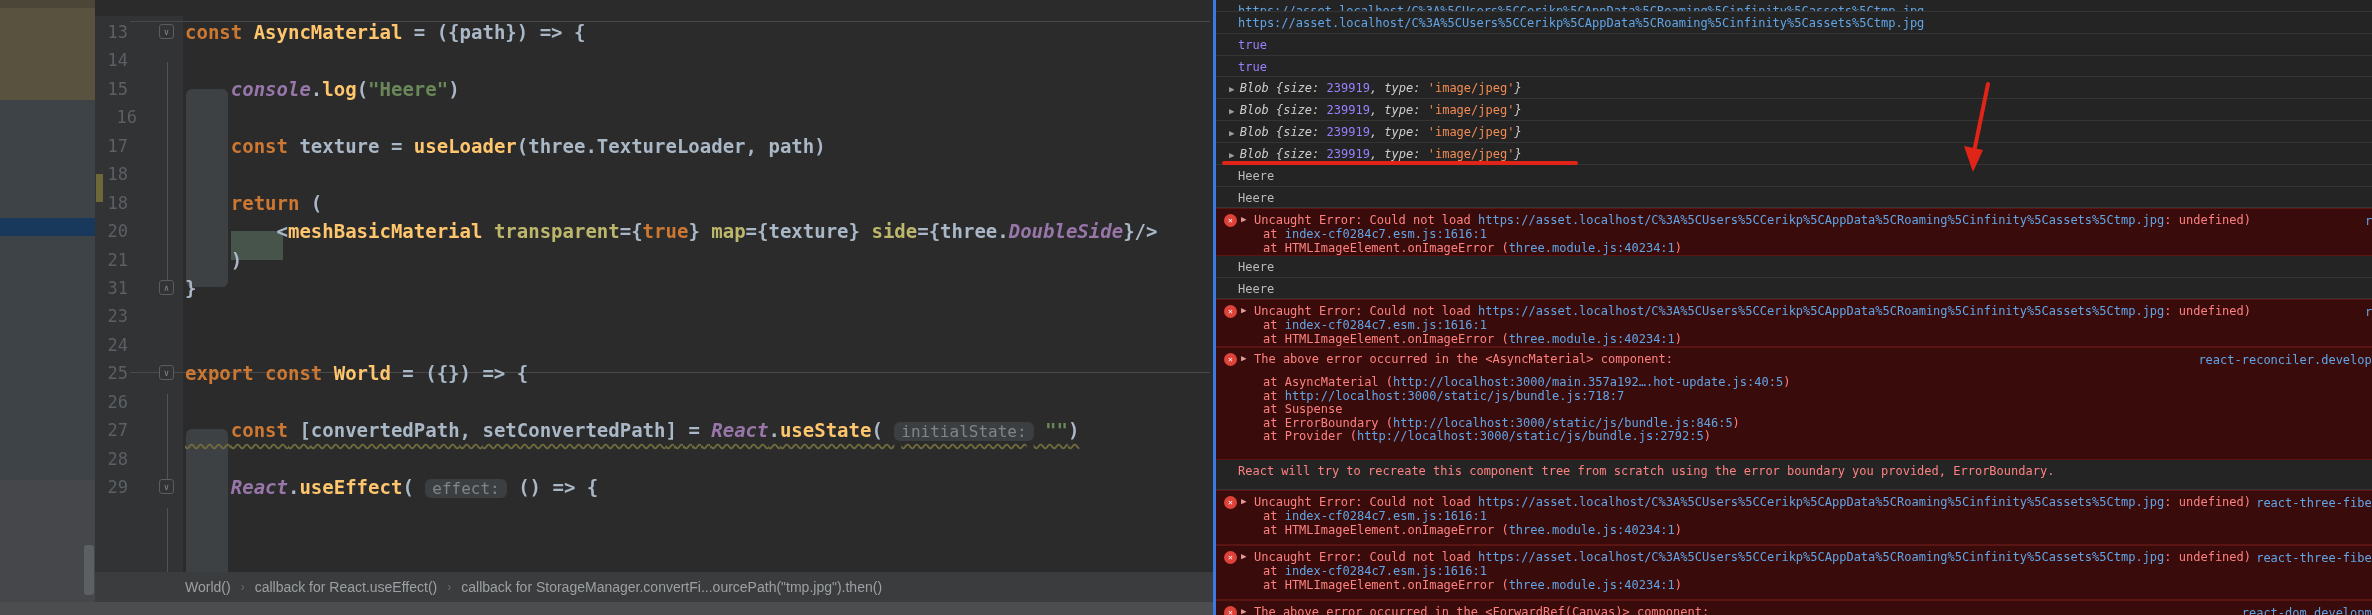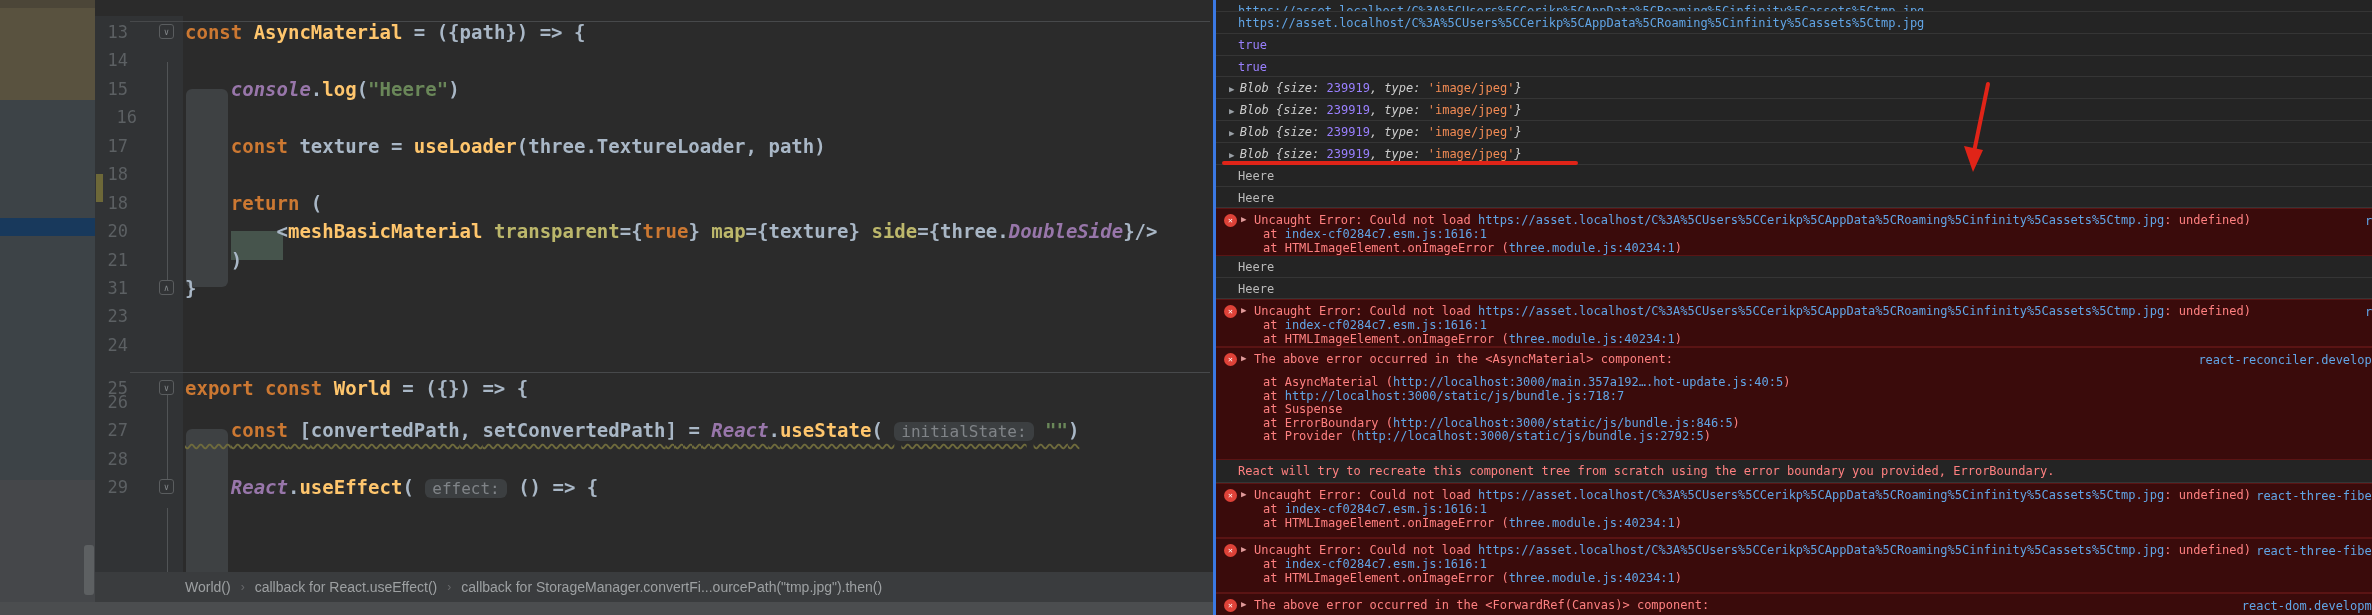--- a/index.html
+++ b/index.html
@@ -89,21 +89,21 @@
         <div class="cl" style="top: 58.88px;"><div class="lnum">15</div><div class="ctext">    <span class="obj">console</span><span class="pl">.</span><span class="fn">log</span><span class="pl">(</span><span class="str">"Heere"</span><span class="pl">)</span></div></div>
         <div class="cl" style="top: 87.32px; margin-left: 9px;"><div class="lnum">16</div><div class="ctext"></div></div>
         <div class="cl" style="top: 115.76px;"><div class="lnum">17</div><div class="ctext">    <span class="kw">const </span><span class="pr">texture</span><span class="pl"> = </span><span class="fn">useLoader</span><span class="pl">(three.TextureLoader, </span><span class="pr">path</span><span class="pl">)</span></div></div>
         <div class="cl" style="top: 144.2px;"><div class="lnum">18</div><div class="ctext"></div></div>
         <div class="cl" style="top: 172.64px;"><div class="lnum">18</div><div class="ctext">    <span class="kw">return</span><span class="pl"> (</span></div></div>
         <div class="cl" style="top: 201.08px;"><div class="lnum">20</div><div class="ctext">        <span class="pl">&lt;</span><span class="fn">meshBasicMaterial</span><span class="attr"> transparent</span><span class="pl">={</span><span class="kw">true</span><span class="pl">} </span><span class="attr">map</span><span class="pl">={</span><span class="pr">texture</span><span class="pl">} </span><span class="attr">side</span><span class="pl">={three.</span><span class="obj">DoubleSide</span><span class="pl">}/&gt;</span></div></div>
         <div class="cl" style="top: 229.52px;"><div class="lnum">21</div><div class="ctext">    <span class="pl">)</span></div></div>
         <div class="cl" style="top: 257.96px;"><div class="lnum">31</div><div class="fold">∧</div><div class="ctext"><span class="pl">}</span></div></div>
         <div class="cl" style="top: 286.4px;"><div class="lnum">23</div><div class="ctext"></div></div>
         <div class="cl" style="top: 314.84px;"><div class="lnum">24</div><div class="ctext"></div></div>
-        <div class="cl" style="top: 343.28px; margin-top: 15px;"><div class="lnum">25</div><div class="fold">∨</div><div class="ctext"><span class="kw">export </span><span class="kw">const </span><span class="fn">World</span><span class="pl"> = ({}) =&gt; {</span></div></div>
+        <div class="cl" style="top: 343.28px;"><div class="lnum">25</div><div class="fold">∨</div><div class="ctext"><span class="kw">export </span><span class="kw">const </span><span class="fn">World</span><span class="pl"> = ({}) =&gt; {</span></div></div>
         <div class="cl" style="top: 371.72px;"><div class="lnum">26</div><div class="ctext"></div></div>
         <div class="cl" style="top: 400.16px;"><div class="lnum">27</div><div class="ctext wavy">    <span class="kw">const</span><span class="pl"> [</span><span class="pr">convertedPath</span><span class="pl">, </span><span class="pr">setConvertedPath</span><span class="pl">] = </span><span class="obj">React</span><span class="pl">.</span><span class="fn">useState</span><span class="pl">( </span><span class="hint">initialState:</span><span class="str"> ""</span><span class="pl">)</span></div></div>
         <div class="cl" style="top: 428.6px;"><div class="lnum">28</div><div class="ctext"></div></div>
         <div class="cl" style="top: 457.04px;"><div class="lnum">29</div><div class="fold">∨</div><div class="ctext">    <span class="obj">React</span><span class="pl">.</span><span class="fn">useEffect</span><span class="pl">( </span><span class="hint">effect:</span><span class="pl"> () =&gt; {</span></div></div>
       </div>
 
     <div class="eb" style="left:68px;top:567px;width:10px;height:10px;background:#2c4a63"></div>
     <div class="eb" style="left:92px;top:566px;width:92px;height:9px;background:#3a514b"></div>
     <div class="eb" style="left:442px;top:568px;width:30px;height:8px;background:#44584a"></div>
     <div class="eb" style="left:909px;top:567px;width:50px;height:9px;background:#55604a"></div>
@@ -152,21 +152,21 @@
         <div class="etri">▶</div>
         <div class="cmain"><span class="err">The above error occurred in the &lt;AsyncMaterial&gt; component:</span></div>
         <div class="gapline"></div>
         <div class="cstack"><span class="err">at AsyncMaterial (</span><span class="lnk">http://localhost:3000/main.357a192….hot-update.js:40:5</span><span class="err">)</span></div>
         <div class="cstack"><span class="err">at </span><span class="lnk">http://localhost:3000/static/js/bundle.js:718:7</span></div>
         <div class="cstack"><span class="err">at Suspense</span></div>
         <div class="cstack"><span class="err">at ErrorBoundary (</span><span class="lnk">http://localhost:3000/static/js/bundle.js:846:5</span><span class="err">)</span></div>
         <div class="cstack"><span class="err">at Provider (</span><span class="lnk">http://localhost:3000/static/js/bundle.js:2792:5</span><span class="err">)</span></div>
         <div class="rlink"><span class="lnk">react-reconciler.developm</span></div>
       </div>
-      <div class="crow plain" style="height: 23px;"><span class="err">React will try to recreate this component tree from scratch using the error boundary you provided, ErrorBoundary.</span></div>
+      <div class="crow plain" style="height: 30px;"><span class="err">React will try to recreate this component tree from scratch using the error boundary you provided, ErrorBoundary.</span></div>
       <div class="crow error" style="height: 55px;">
         <div class="eicon">✕</div>
         <div class="etri">▶</div>
         <div class="cmain"><span class="err">Uncaught Error: Could not load </span><span class="lnk">https://asset.localhost/C%3A%5CUsers%5CCerikp%5CAppData%5CRoaming%5Cinfinity%5Cassets%5Ctmp.jpg</span><span class="err">: undefined)</span></div>
         <div class="cstack"><span class="err">at </span><span class="lnk">index-cf0284c7.esm.js:1616:1</span></div>
         <div class="cstack"><span class="err">at HTMLImageElement.onImageError (</span><span class="lnk">three.module.js:40234:1</span><span class="err">)</span></div>
         <div class="rlink"><span class="lnk">react-three-fiber</span></div>
       </div>
       <div class="crow error" style="height: 55px;">
         <div class="eicon">✕</div>

